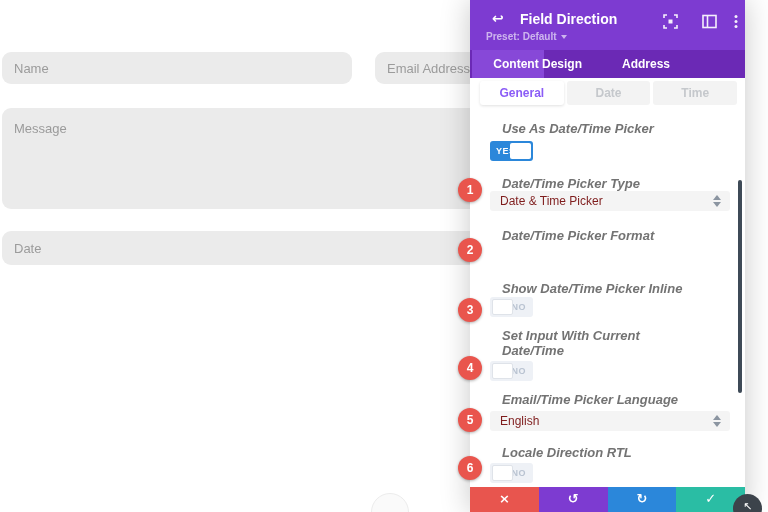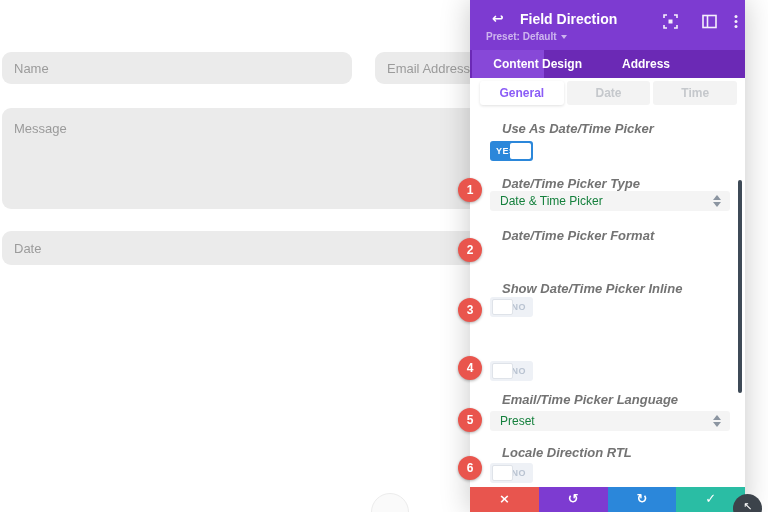--- a/index.html
+++ b/index.html
@@ -59,21 +59,21 @@
   .toggle.off { background:#eef1f6; }
   .toggle .t-label { position:absolute; top:0; font-size:9px; font-weight:bold; line-height:20px;
     letter-spacing:.5px; }
   .toggle.on  .t-label { left:6px; color:#fff; }
   .toggle.off .t-label { right:7px; color:#b9c3d1; }
   .toggle .knob { position:absolute; top:2px; width:21px; height:16px; background:#fff; border-radius:2px; }
   .toggle.on  .knob { right:2px; }
   .toggle.off .knob { left:2px; border:1px solid #dfe3e9; }
 
   .select { position:absolute; left:20px; width:240px; height:20px; background:#f4f4f4;
-    border-radius:3px; font-size:12px; color:#15803d; line-height:20px; padding-left:10px; cursor:pointer; }
+    border-radius:3px; font-size:12px; color:#7f1d1d; line-height:20px; padding-left:10px; cursor:pointer; }
   .sel-arrows { position:absolute; right:9px; top:3px; width:8px; height:14px; }
   .sel-arrows::before { content:""; position:absolute; left:0; top:1px;
     border-left:4px solid transparent; border-right:4px solid transparent; border-bottom:5px solid #8b95a1; }
   .sel-arrows::after  { content:""; position:absolute; left:0; bottom:1px;
     border-left:4px solid transparent; border-right:4px solid transparent; border-top:5px solid #8b95a1; }
 
   #row1-label { top:121px; }  #row1-toggle { top:141px; }
   #row2-label { top:176px; }  #row2-select { top:191px; }
   #row3-label { top:228px; }  #row3-select { top:244px; }
   #row4-label { top:281px; }  #row4-toggle { top:297px; }
@@ -169,28 +169,29 @@
     </div>
 
     <div class="opt-label" id="row3-label">Date/Time Picker Format</div>
 
     <div class="opt-label" id="row4-label">Show Date/Time Picker Inline</div>
     <div class="toggle off" id="row4-toggle">
       <span class="t-label">NO</span>
       <span class="knob"></span>
     </div>
 
+    <div class="opt-label wrap" id="row5-label">Set Input With Current Date/Time</div>
     <div class="toggle off" id="row5-toggle">
       <span class="t-label">NO</span>
       <span class="knob"></span>
     </div>
 
     <div class="opt-label" id="row6-label">Email/Time Picker Language</div>
     <div class="select" id="row6-select">
-      <span>Preset</span>
+      <span>English</span>
       <span class="sel-arrows"></span>
     </div>
 
     <div class="opt-label" id="row7-label">Locale Direction RTL</div>
     <div class="toggle off" id="row7-toggle">
       <span class="t-label">NO</span>
       <span class="knob"></span>
     </div>
 
     <div class="scrollbar"></div>

